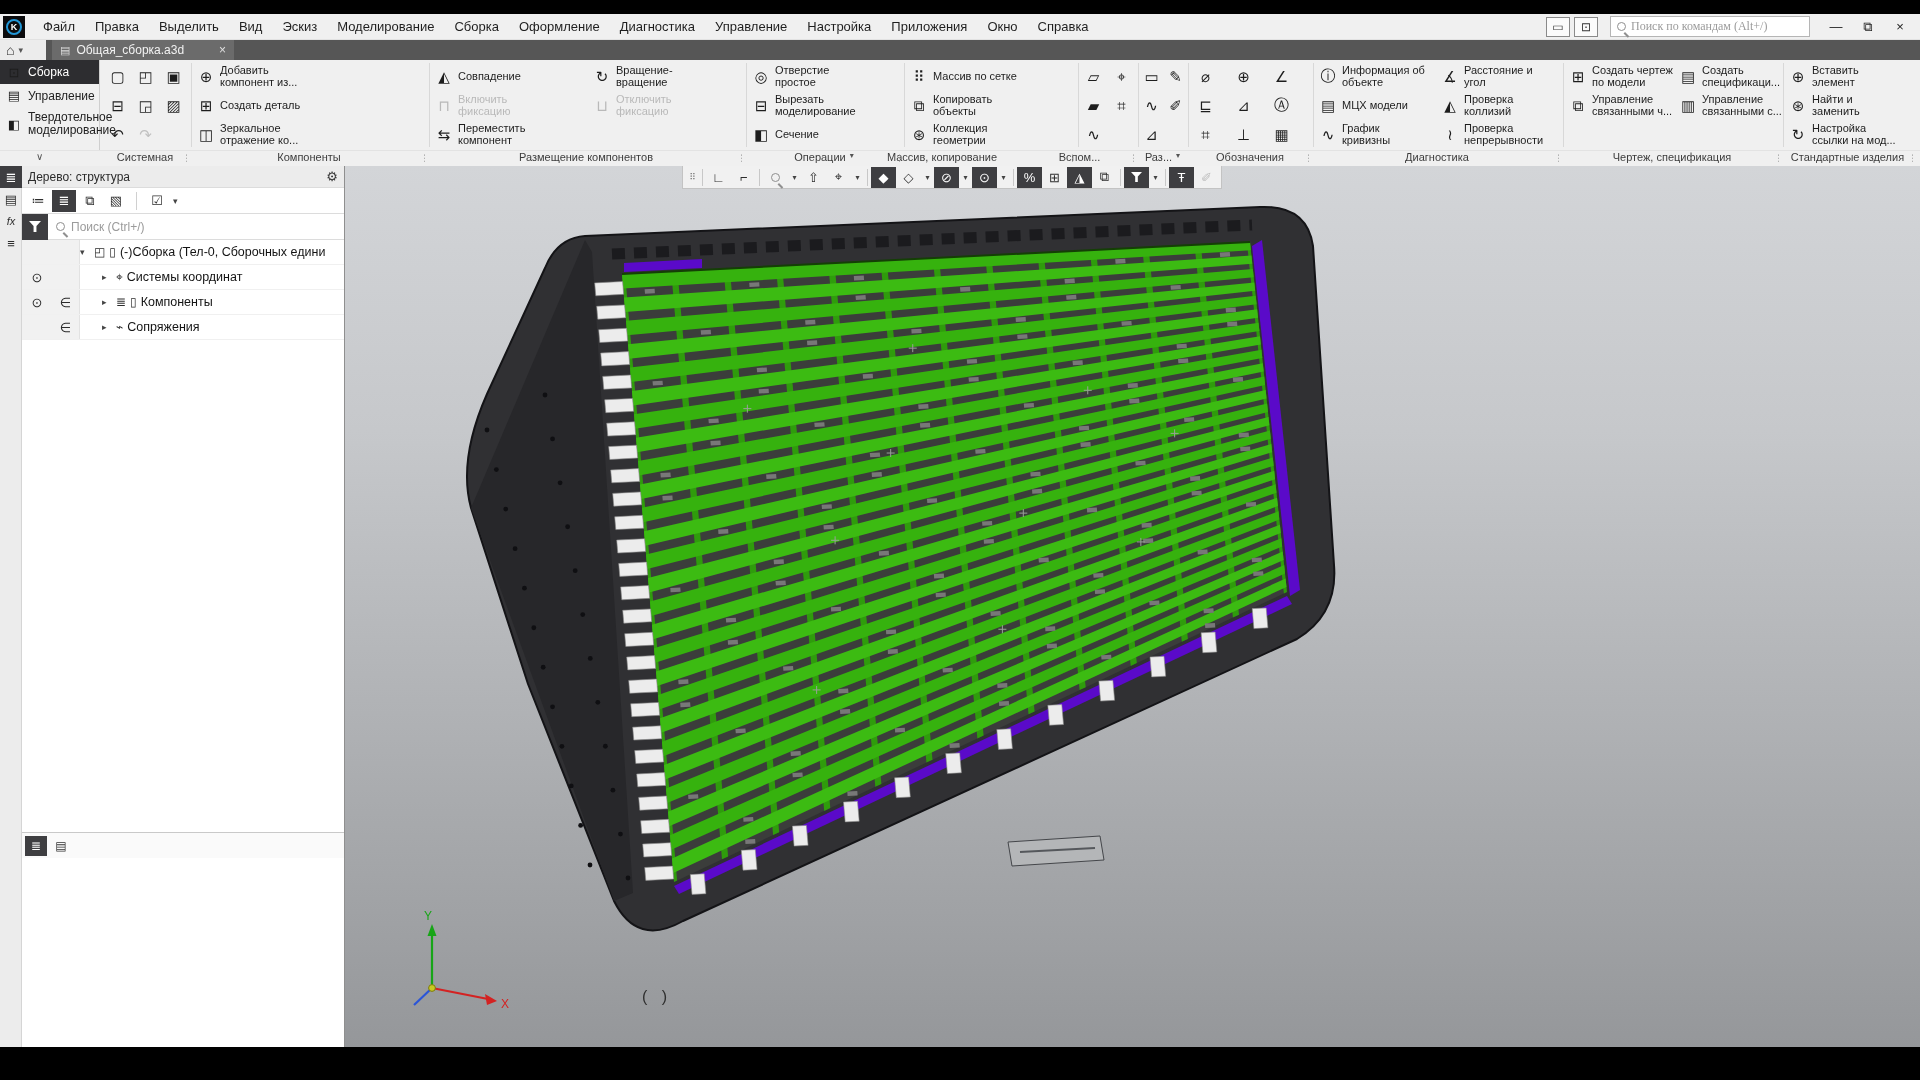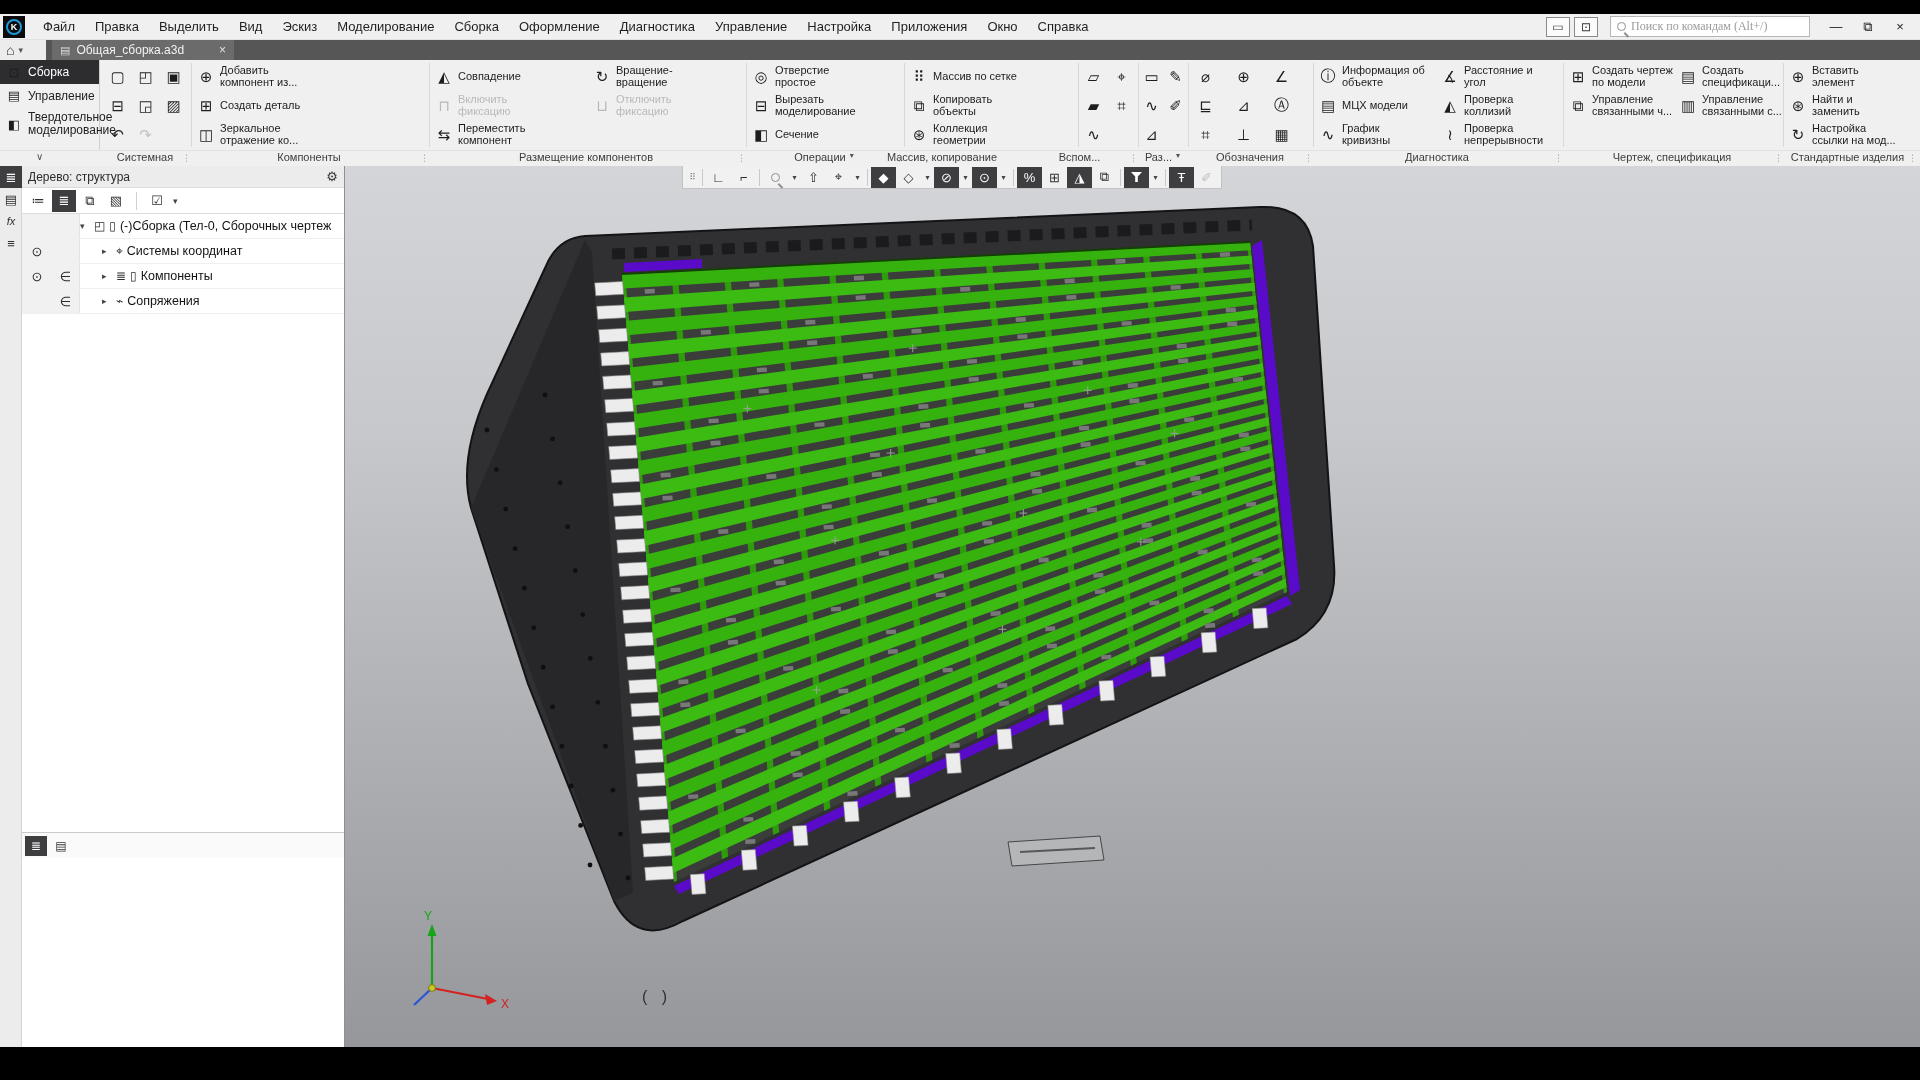--- a/index.html
+++ b/index.html
@@ -491,29 +491,36 @@
     </div>
     <div class="ptools">
       <span class="pticon">≔</span>
       <span class="pticon sel">≣</span>
       <span class="pticon">⧉</span>
       <span class="pticon">▧</span>
       <span class="ptsep"></span>
       <span class="pticon">☑</span>
       <span class="pcar">▾</span>
     </div>
+    <div class="psearch">
+      <span class="funnelbtn">
+            <span class="funnel"></span>
+          </span>
+      <span class="mag"></span>
+      <input placeholder="Поиск (Ctrl+/)" style="">
+    </div>
     <div class="tree">
       <div class="trow">
         <span class="gut g1"></span>
         <span class="gut g2"></span>
         <span class="tcontent">
           <span class="exp">▾</span>
           <span class="ticon">◰</span>
           <span class="ticon">▯</span>
-          <span>(-)Сборка (Тел-0, Сборочных чертеж</span>
+          <span>(-)Сборка (Тел-0, Сборочных едини</span>
         </span>
       </div>
       <div class="trow">
         <span class="gut g1">
               <span>⊙</span>
             </span>
         <span class="gut g2"></span>
         <span class="tcontent child">
           <span class="exp">▸</span>
           <span class="ticon">⌖</span>

